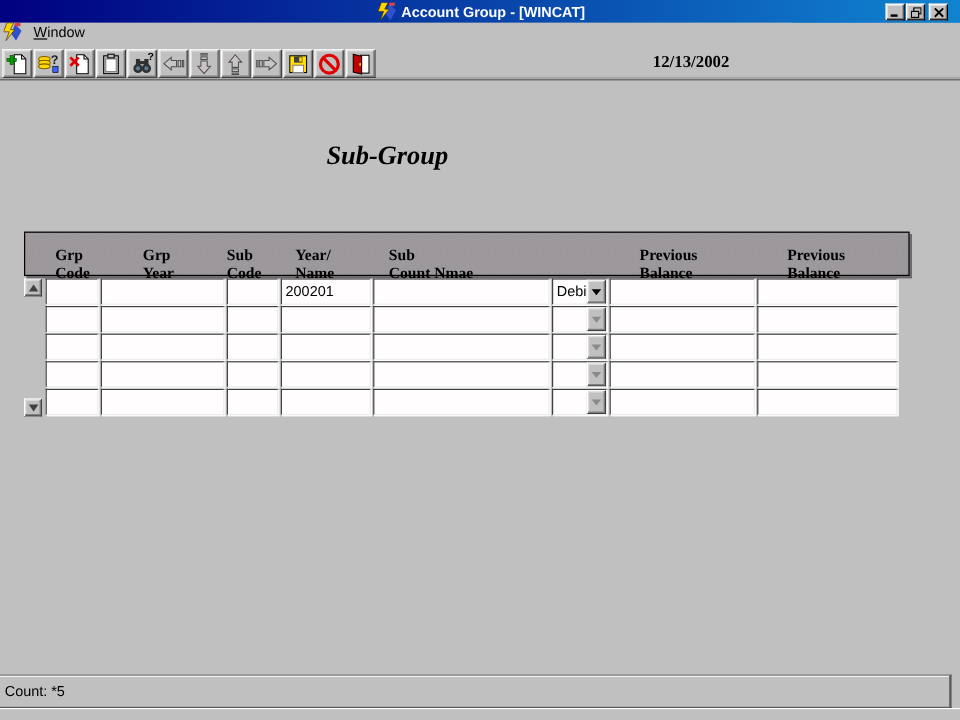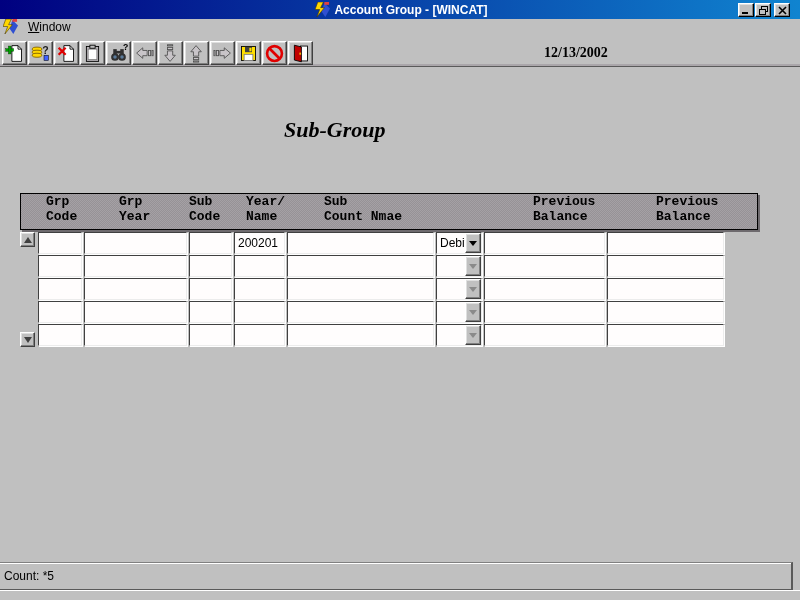--- a/index.html
+++ b/index.html
@@ -46,38 +46,38 @@
     border:1px solid; border-color:#fff #404040 #404040 #fff;
     box-shadow:inset -1px -1px 0 #808080, inset 1px 1px 0 #dfdfdf;
     display:flex; align-items:center; justify-content:center; box-sizing:border-box;
   }
   .toolbar-date {
     position:absolute; left:544px; top:6px;
     font-family:"Liberation Serif", serif; font-weight:bold; font-size:14px; color:#000;
   }
   
   .page-title {
-    position:absolute; left:284px; top:117px;
+    position:absolute; left:272px; top:117px;
     font-family:"Liberation Serif", serif; font-style:italic; font-weight:bold;
     font-size:22px; color:#000;
   }
   
   .grid { position:absolute; left:20px; top:193px; width:738px; }
   .grid-header {
     position:relative; height:37px; box-sizing:border-box;
     border:1px solid #000; box-shadow:2px 2px 0 #6e6a6e;
     background-color:#969296;
     background-image:
       linear-gradient(45deg,#a5a1a5 25%,transparent 25%,transparent 75%,#a5a1a5 75%),
       linear-gradient(45deg,#a5a1a5 25%,transparent 25%,transparent 75%,#a5a1a5 75%);
     background-size:2px 2px; background-position:0 0,1px 1px;
   }
   .hdr {
-    position:absolute; top:0; white-space:nowrap; color:#000;
-    font-family:Liberation Mono, monospace; font-weight:bold; font-size:13px; line-height:15px;
+    position:absolute; top:11px; white-space:nowrap; color:#000;
+    font-family:Liberation Serif, serif; font-weight:bold; font-size:13px; line-height:15px;
   }
   .h1{left:25px} .h2{left:98px} .h3{left:168px} .h4{left:225px}
   .h5{left:303px} .h7{left:512px} .h8{left:635px}
   .grid-body { display:flex; margin-top:2px; }
   .vscroll {
     width:16px; height:115px; background:#c0c0c0;
     display:flex; flex-direction:column; justify-content:space-between;
   }
   .sb-btn {
     width:15px; height:15px; background:#c0c0c0; box-sizing:border-box;
@@ -89,21 +89,21 @@
   .tri-up { width:0; height:0; border-left:4px solid transparent; border-right:4px solid transparent; border-bottom:6px solid #404040; }
   .tri-dn { width:0; height:0; border-left:4px solid transparent; border-right:4px solid transparent; border-top:6px solid #404040; }
   .rows { flex:1; }
   .grid-row { display:flex; height:22px; margin-bottom:1px; }
   .cell {
     box-sizing:border-box; background:#fffdfd; margin-left:2px;
     border:1px solid #404040; border-right-color:#ececec; border-bottom-color:#ececec;
     box-shadow:1px 1px 0 #fff;
     font-size:12px; color:#000; padding:3px 2px 0 3px; overflow:hidden; white-space:nowrap;
   }
-  .c1{width:44px} .c2{width:103px} .c3{width:43px} .c4{width:51px}
+  .c1{width:44px} .c2{width:103px} .c3{width:43px} .c4{width:75px}
   .c5{width:147px} .c6{width:46px; padding:0; display:flex;}
   .c7{width:121px} .c8{width:117px}
   .combo-text { flex:1; font-size:12px; padding:3px 0 0 3px; overflow:hidden; }
   .combo-btn {
     width:16px; height:100%; background:#c0c0c0; box-sizing:border-box;
     border:1px solid; border-color:#fff #404040 #404040 #fff;
     box-shadow:inset -1px -1px 0 #808080, inset 1px 1px 0 #dfdfdf;
     display:flex; align-items:center; justify-content:center;
   }
   .combo-arrow { width:0; height:0; border-left:4px solid transparent; border-right:4px solid transparent; border-top:5px solid #000; }

